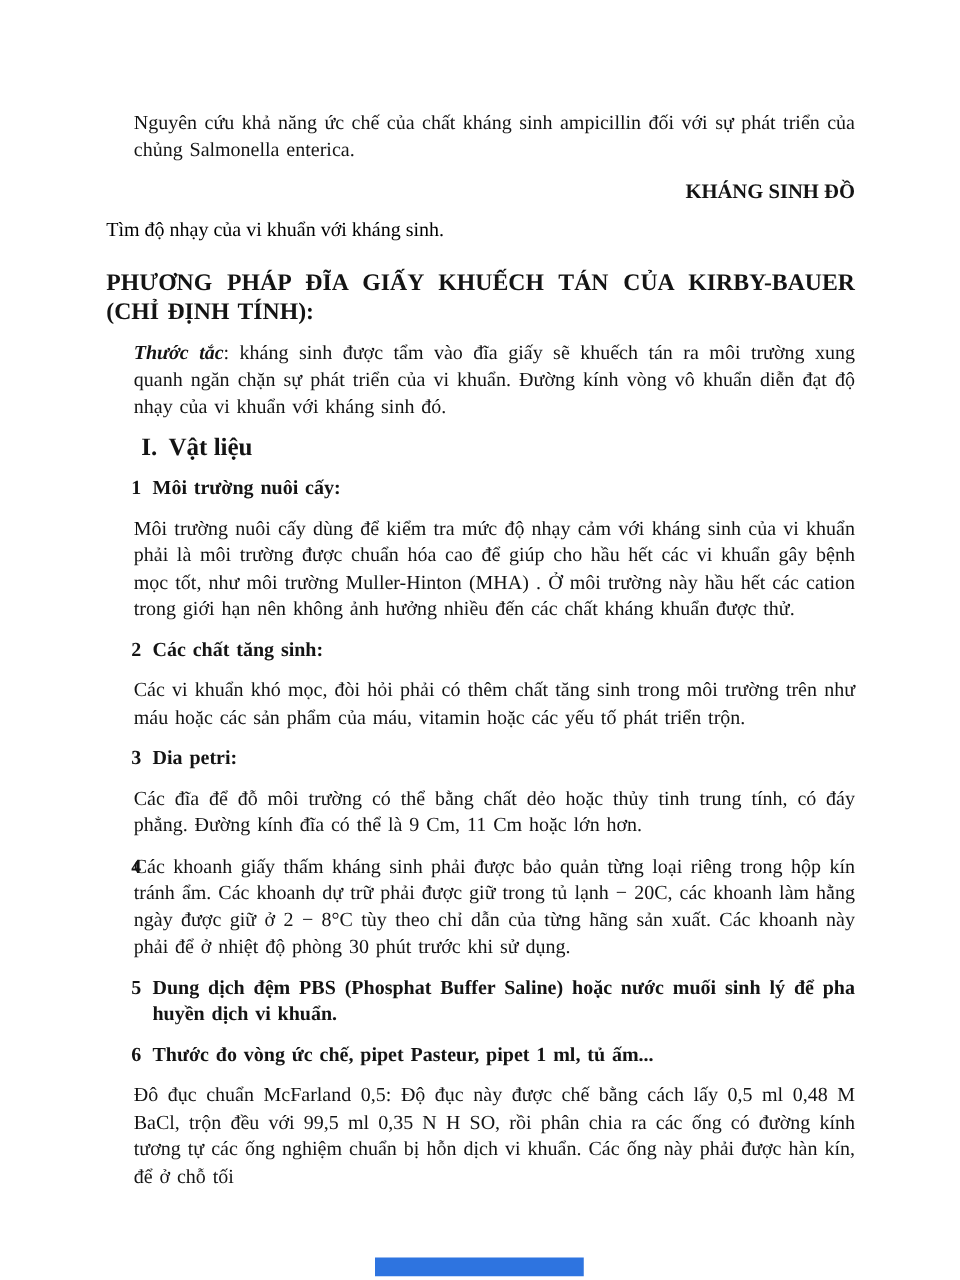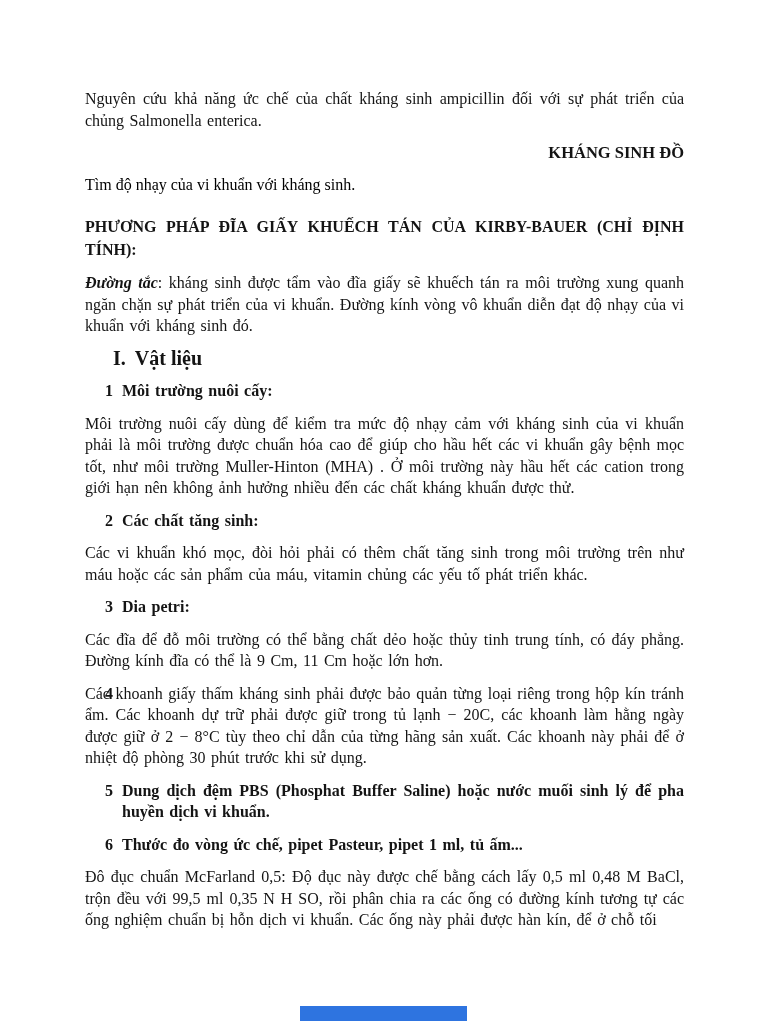--- a/index.html
+++ b/index.html
@@ -28,41 +28,42 @@
   }
   .content > * {
     margin: 0 0 11px 0;
   }
   p.para {
     font-size: 16px;
     line-height: 21.5px;
     text-align: justify;
     text-align-last: left;
     word-spacing: 1.5px;
+    margin-left: 22px;
   }
   .lead {
     font-weight: bold;
     font-style: italic;
   }
   .subhead {
     font-weight: bold;
     font-size: 16.5px;
     line-height: 21px;
     padding-left: 25px;
     text-align: right;
   }
   .link-line {
     font-size: 16px;
     line-height: 21px;
     color: #000000;
     cursor: pointer;
   }
   .main-head {
     font-weight: bold;
-    font-size: 16px;
+    font-size: 19px;
     line-height: 23px;
     text-align: justify;
     text-align-last: left;
     word-spacing: 2px;
     margin-top: 20px;
   }
   .roman-head {
     font-weight: bold;
     font-size: 20px;
     line-height: 21.5px;
@@ -98,26 +99,26 @@
 </style>
 </head>
 <body>
 
 <div class="page">
   <div class="content" id="doc-content">
       <p class="para">Nguyên cứu khả năng ức chế của chất kháng sinh ampicillin đối với sự phát triển của chủng Salmonella enterica.</p>
       <div class="subhead">KHÁNG SINH ĐỒ</div>
       <div class="link-line">Tìm độ nhạy của vi khuẩn với kháng sinh.</div>
       <div class="main-head">PHƯƠNG PHÁP ĐĨA GIẤY KHUẾCH TÁN CỦA KIRBY-BAUER (CHỈ ĐỊNH TÍNH):</div>
-      <p class="para"><span class="lead">Đường tắc</span><span>: kháng sinh được tẩm vào đĩa giấy sẽ khuếch tán ra môi trường xung quanh ngăn chặn sự phát triển của vi khuẩn. Đường kính vòng vô khuẩn diễn đạt độ nhạy của vi khuẩn với kháng sinh đó.</span></p>
+      <p class="para"><span class="lead">Thước tắc</span><span>: kháng sinh được tẩm vào đĩa giấy sẽ khuếch tán ra môi trường xung quanh ngăn chặn sự phát triển của vi khuẩn. Đường kính vòng vô khuẩn diễn đạt độ nhạy của vi khuẩn với kháng sinh đó.</span></p>
       <div class="roman-head"><span class="num">I.</span><span>Vật liệu</span></div>
       <div class="num-head"><span class="num">1</span><span>Môi trường nuôi cấy:</span></div>
       <p class="para">Môi trường nuôi cấy dùng để kiểm tra mức độ nhạy cảm với kháng sinh của vi khuẩn phải là môi trường được chuẩn hóa cao để giúp cho hầu hết các vi khuẩn gây bệnh mọc tốt, như môi trường Muller-Hinton (MHA) . Ở môi trường này hầu hết các cation trong giới hạn nên không ảnh hưởng nhiều đến các chất kháng khuẩn được thử.</p>
       <div class="num-head"><span class="num">2</span><span>Các chất tăng sinh:</span></div>
-      <p class="para">Các vi khuẩn khó mọc, đòi hỏi phải có thêm chất tăng sinh trong môi trường trên như máu hoặc các sản phẩm của máu, vitamin chủng các yếu tố phát triển khác.</p>
+      <p class="para">Các vi khuẩn khó mọc, đòi hỏi phải có thêm chất tăng sinh trong môi trường trên như máu hoặc các sản phẩm của máu, vitamin hoặc các yếu tố phát triển trộn.</p>
       <div class="num-head"><span class="num">3</span><span>Dia petri:</span></div>
       <p class="para">Các đĩa để đỗ môi trường có thể bằng chất dẻo hoặc thủy tinh trung tính, có đáy phẳng. Đường kính đĩa có thể là 9 Cm, 11 Cm hoặc lớn hơn.</p>
       <div class="num-head"><span class="num">4</span></div>
       <p class="para">Các khoanh giấy thấm kháng sinh phải được bảo quản từng loại riêng trong hộp kín tránh ẩm. Các khoanh dự trữ phải được giữ trong tủ lạnh − 20C, các khoanh làm hằng ngày được giữ ở 2 − 8°C tùy theo chỉ dẫn của từng hãng sản xuất. Các khoanh này phải để ở nhiệt độ phòng 30 phút trước khi sử dụng.</p>
       <div class="num-head"><span class="num">5</span><span>Dung dịch đệm PBS (Phosphat Buffer Saline) hoặc nước muối sinh lý để pha huyền dịch vi khuẩn.</span></div>
       <div class="num-head"><span class="num">6</span><span>Thước đo vòng ức chế, pipet Pasteur, pipet 1 ml, tủ ấm...</span></div>
       <p class="para">Đô đục chuẩn McFarland 0,5: Độ đục này được chế bằng cách lấy 0,5 ml 0,48 M BaCl, trộn đều với 99,5 ml 0,35 N H SO, rồi phân chia ra các ống có đường kính tương tự các ống nghiệm chuẩn bị hỗn dịch vi khuẩn. Các ống này phải được hàn kín, để ở chỗ tối</p>
     </div>
   <div class="bottom-bar"></div>
 </div>

